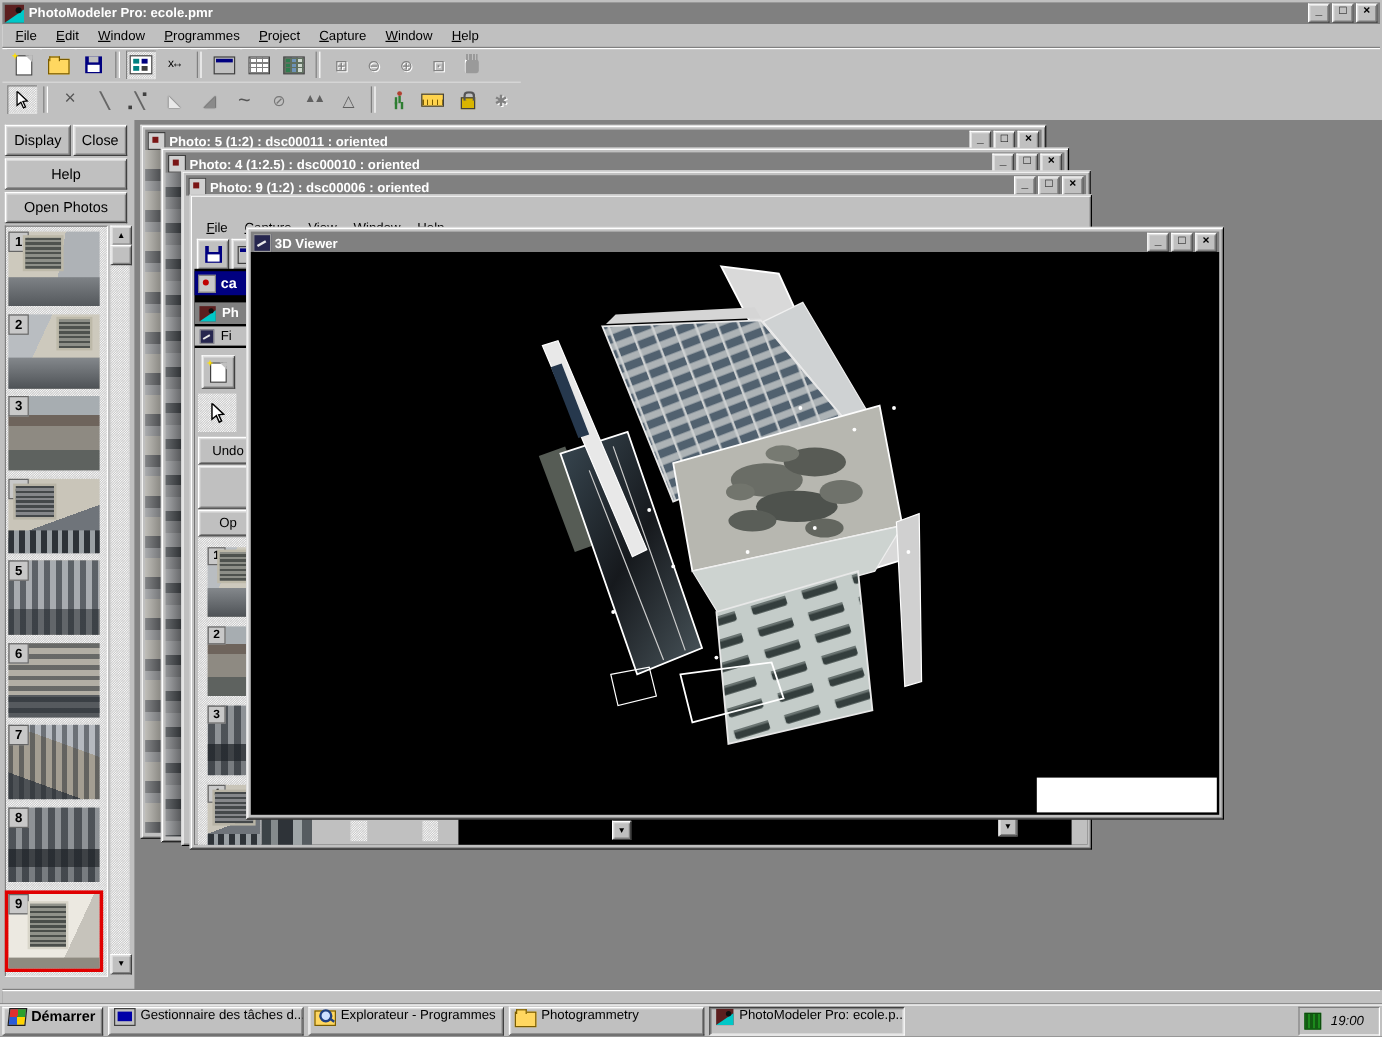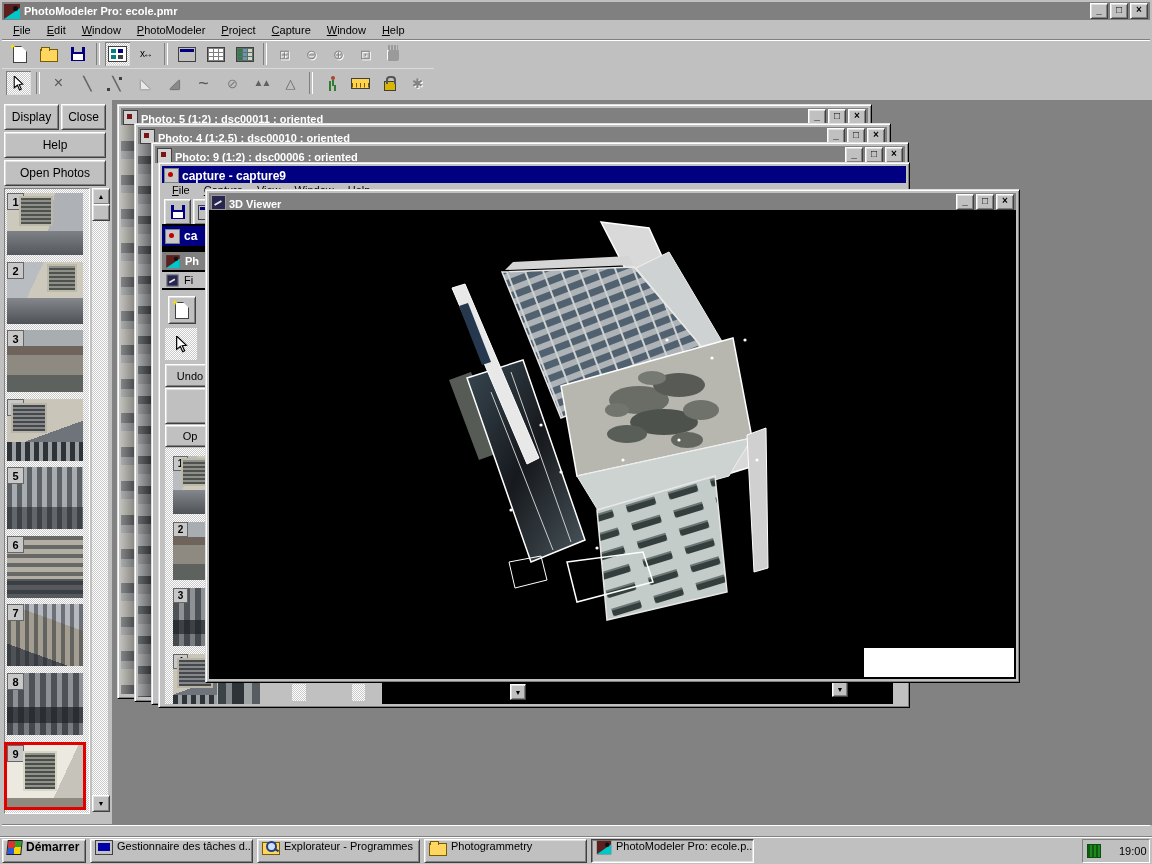--- a/index.html
+++ b/index.html
@@ -153,22 +153,22 @@
   .frag{background:linear-gradient(90deg,#3c4347 0 8px,#848a8c 8px 14px,#2e3338 14px 26px,#9fa5a7 26px 34px,#565c60 34px);}
   
   .viewer-content{position:absolute;left:3px;right:3px;top:20px;bottom:3px;background:#000;overflow:hidden;}
   .whitebox{position:absolute;left:655px;top:438px;width:150px;height:29px;background:#fff;}
   
   .statusbar{position:absolute;left:2px;right:2px;top:825px;height:13px;background:#c0c0c0;border-top:1px solid #fff;box-shadow:0 -1px 0 #808080;}
   .taskbar{position:absolute;left:0;right:0;bottom:0;height:26px;background:#c0c0c0;border-top:1px solid #fff;box-shadow:0 -1px 0 #808080;
            display:flex;align-items:center;gap:4px;padding:0 2px;}
   .task{height:22px;display:flex;align-items:flex-start;gap:4px;padding:0 4px;width:153px;flex:none;overflow:hidden;white-space:nowrap;}
   .start{width:74px;font-weight:bold;font-size:12px;}
-  .tray{margin-left:auto;height:22px;width:58px;display:flex;align-items:center;gap:18px;padding:0 4px;
-        border:1px solid;border-color:#808080 #fff #fff #808080;}
+  .tray{margin-left:auto;height:22px;width:58px;display:flex;align-items:center;gap:8px;padding:0 4px;
+        border:1px solid;border-color:#808080 #fff #fff #808080;font-style:italic;}
 </style>
 </head>
 <body>
 
 <div class="screen">
 
   <div class="main-title">
     <span class="ic ic-pmcam"></span>
     <span class="ttext">PhotoModeler Pro: ecole.pmr</span>
     <span class="tbtns">
@@ -181,21 +181,21 @@
       <span class="wbtn raised">
           <span>×</span>
         </span>
     </span>
   </div>
 
   <div class="menubar">
     <span class="menu-item">File</span>
     <span class="menu-item">Edit</span>
     <span class="menu-item">Window</span>
-    <span class="menu-item">PhotoModeler</span>
+    <span class="menu-item">Programmes</span>
     <span class="menu-item">Project</span>
     <span class="menu-item">Capture</span>
     <span class="menu-item">Window</span>
     <span class="menu-item">Help</span>
   </div>
 
   <div class="toolbar tb1">
     <span class="tbtn flat raised">
         <span class="ic ic-page ic-new-star"></span>
       </span>
@@ -395,24 +395,20 @@
               <span>□</span>
             </span>
           <span class="wbtn raised">
               <span>×</span>
             </span>
         </span>
       </div>
     </div>
 
     <div class="win" style="left:46px;top:62px;width:750px;height:544px;z-index:4">
-      <div class="tbar active">
-        <span class="ic ic-capture"></span>
-        <span class="ttext" style="font-size:12px">capture - capture9</span>
-      </div>
       <div class="cap-menubar">
         <span class="menu-item">File</span>
         <span class="menu-item">Capture</span>
         <span class="menu-item">View</span>
         <span class="menu-item">Window</span>
         <span class="menu-item">Help</span>
       </div>
       <div class="cap-toolbar">
         <span class="tbtn raised">
             <span class="ic ic-floppy"></span>

